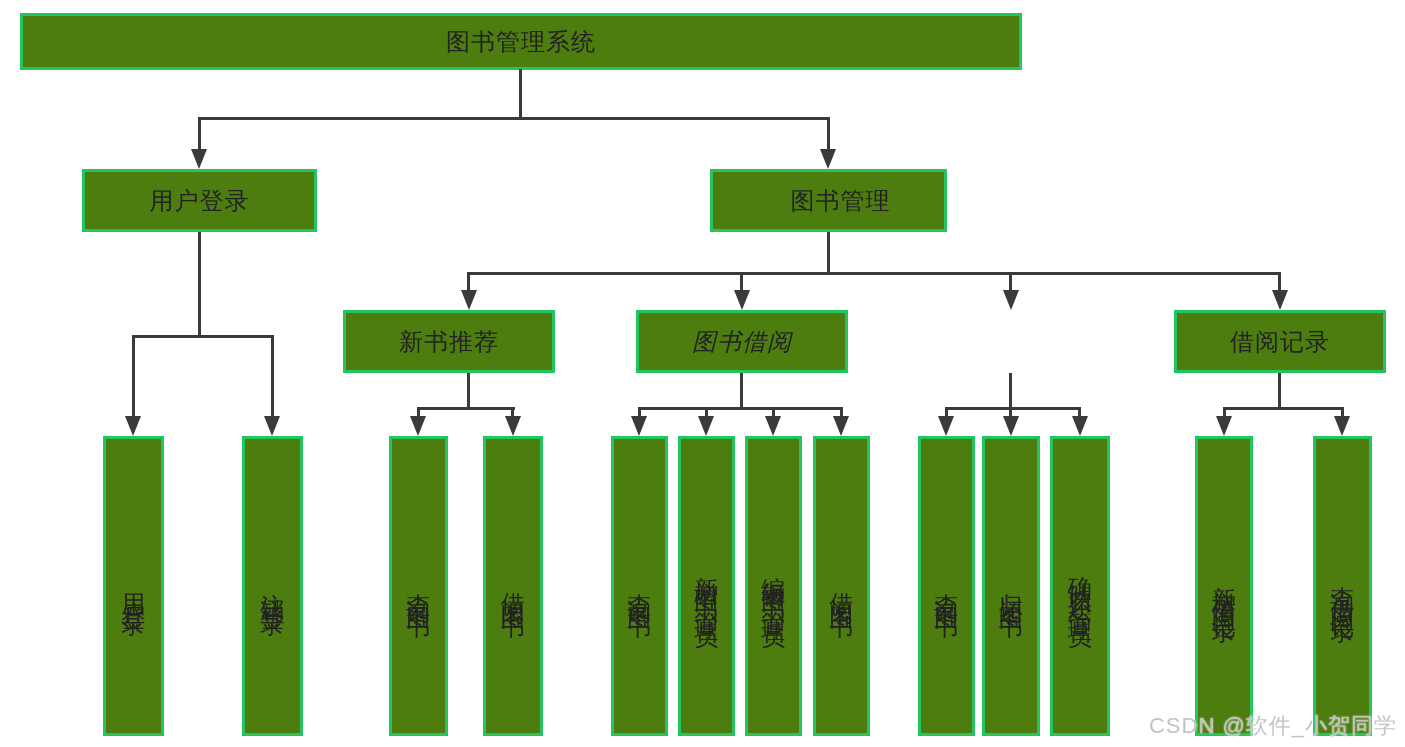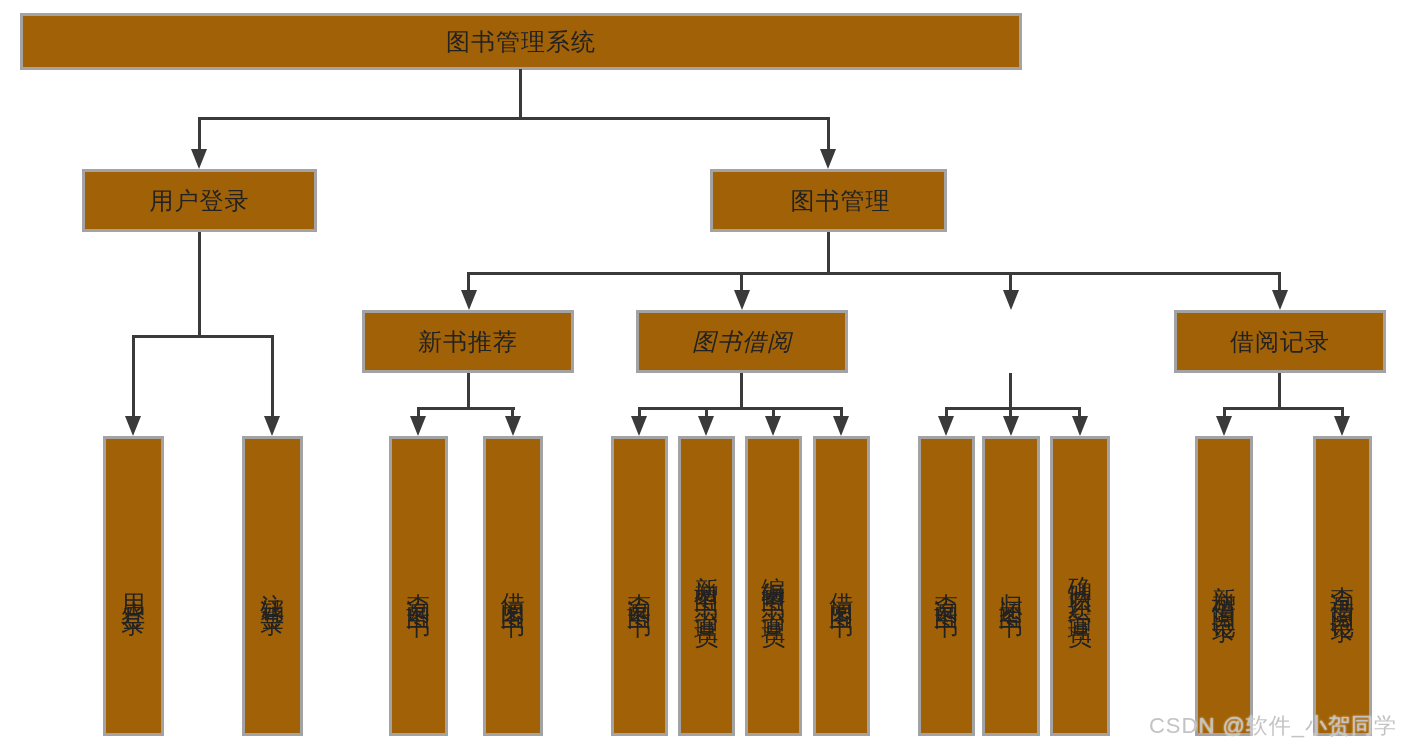--- a/index.html
+++ b/index.html
@@ -1,21 +1,21 @@
 <!DOCTYPE html>
 <html><head>
 <meta charset="utf-8">
 <style>
   html,body { margin:0; padding:0; background:#ffffff; }
   .canvas {
     position:relative; width:1405px; height:747px; background:#ffffff;
     font-family:"Liberation Sans", sans-serif; overflow:hidden;
   }
   .box {
-    position:absolute; background:#a16207; border:3px solid #a3a3a3;
+    position:absolute; background:#4d7c0f; border:3px solid #22c55e;
     box-sizing:border-box; display:flex; align-items:center; justify-content:center;
     color:#222222; font-size:24px; letter-spacing:1px;
   }
   .vbox {
     writing-mode:vertical-rl; text-orientation:mixed;
     letter-spacing:7px; line-height:1.15; font-size:24px;
     padding-top:4px;
   }
   .vline { position:absolute; width:3px; background:#3a3a3a; }
   .hline { position:absolute; height:3px; background:#3a3a3a; }
@@ -27,21 +27,21 @@
   .watermark {
     position:absolute; right:8px; bottom:6px; z-index:10;
     color:#c3c3c3; font-size:22px; letter-spacing:1px;
     text-shadow:0 0 2px #ffffff;
     margin-top:32px;
   }
   
   .n-root { left:20px; top:13px; width:1002px; height:57px; }
   .n-user-login { left:82px; top:169px; width:235px; height:63px; }
   .n-book-mgmt { left:710px; top:169px; width:237px; height:63px;padding-left:24px; }
-  .n-l3-0 { left:362px; top:310px; width:212px; height:63px; }
+  .n-l3-0 { left:343px; top:310px; width:212px; height:63px; }
   .n-l3-1 { left:636px; top:310px; width:212px; height:63px;font-style:italic; }
   .n-l3-2 { left:905px; top:310px; width:212px; height:63px; }
   .n-l3-3 { left:1174px; top:310px; width:212px; height:63px; }
   .leaf { top:436px; height:300px; }
   .n-lf-0 { left:103px; width:61px; }
   .n-lf-1 { left:242px; width:61px; }
   .n-lf-2 { left:389px; width:59px; }
   .n-lf-3 { left:483px; width:60px; }
   .n-lf-4 { left:611px; width:57px; }
   .n-lf-5 { left:678px; width:57px; }

